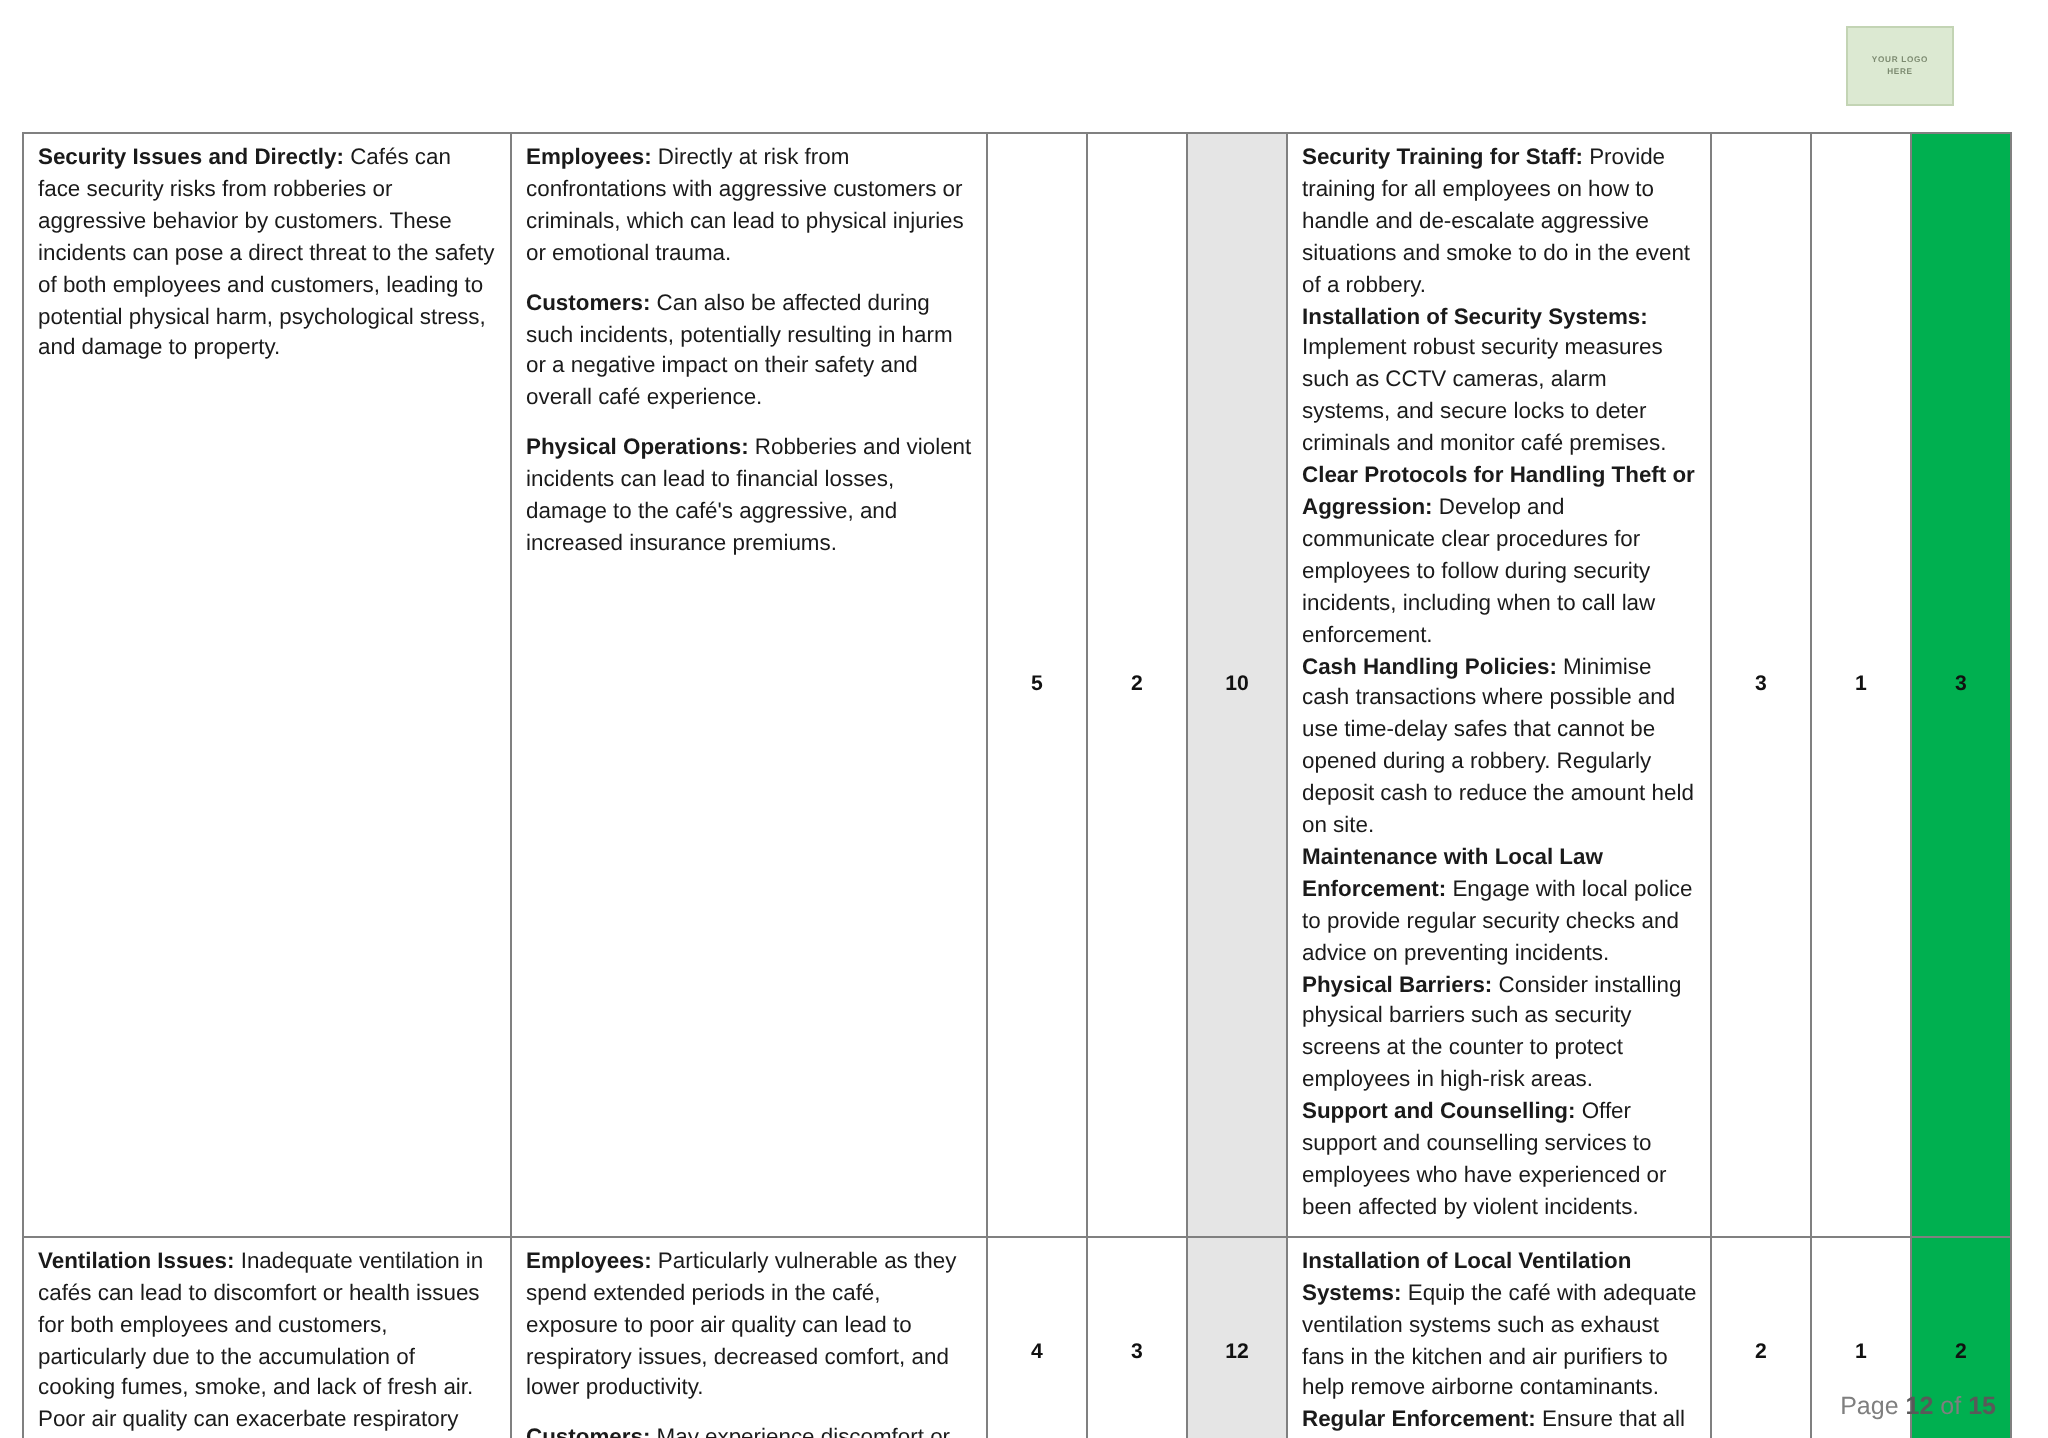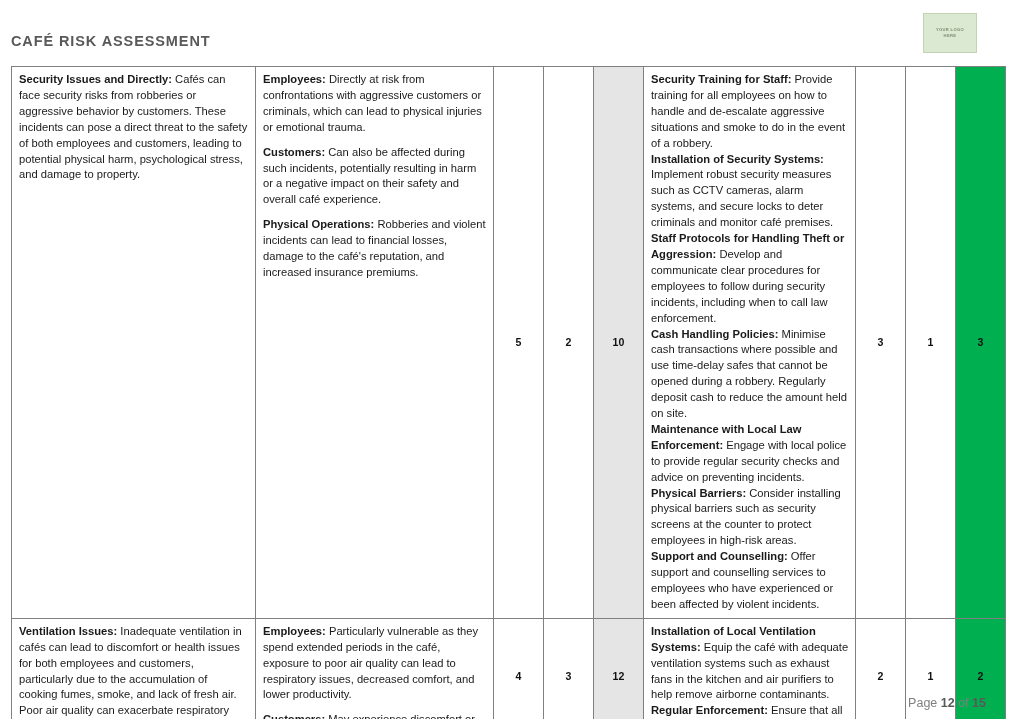--- a/index.html
+++ b/index.html
@@ -86,35 +86,34 @@
 
   .para { margin: 0 0 9px 0; }
   .para:last-child { margin-bottom: 0; }
   .para.tight { margin-bottom: 0; }
   .lead { font-weight: bold; }
 
   
   .page-footer {
     position: absolute;
     left: 0;
-    right: 12px;
+    right: 0;
     bottom: 9px;
     text-align: right;
     padding-right: 26px;
     font-size: 12.5px;
     color: #7f7f7f;
     font-family: "Liberation Sans", sans-serif;
   }
   .page-footer b { color: #595959; }
 </style>
 </head>
 <body>
 
 <div class="page-header">
-  <div class="doc-title">CAFÉ RISK ASSESSMENT</div>
   <div class="logo-box">
     <span class="logo-line">YOUR LOGO</span>
     <span class="logo-line">HERE</span>
   </div>
 </div>
 
 <table class="risk-table">
   <colgroup>
     <col class="col-hazard">
       <col class="col-affected">
@@ -128,29 +127,29 @@
   </colgroup>
   <tbody>
 
     <tr>
       <td>
         <p class="para"><span class="lead">Security Issues and Directly:</span><span> Cafés can face security risks from robberies or aggressive behavior by customers. These incidents can pose a direct threat to the safety of both employees and customers, leading to potential physical harm, psychological stress, and damage to property.</span></p>
       </td>
       <td>
         <p class="para"><span class="lead">Employees:</span><span> Directly at risk from confrontations with aggressive customers or criminals, which can lead to physical injuries or emotional trauma.</span></p>
         <p class="para"><span class="lead">Customers:</span><span> Can also be affected during such incidents, potentially resulting in harm or a negative impact on their safety and overall café experience.</span></p>
-        <p class="para"><span class="lead">Physical Operations:</span><span> Robberies and violent incidents can lead to financial losses, damage to the café's reputation, and increased insurance premiums.</span></p>
+        <p class="para"><span class="lead">Physical Operations:</span><span> Robberies and violent incidents can lead to financial losses, damage to the café's aggressive, and increased insurance premiums.</span></p>
       </td>
       <td class="score">5</td>
       <td class="score">2</td>
       <td class="score amber">10</td>
       <td>
         <p class="para tight"><span class="lead">Security Training for Staff:</span><span> Provide training for all employees on how to handle and de-escalate aggressive situations and smoke to do in the event of a robbery.</span></p>
         <p class="para tight"><span class="lead">Installation of Security Systems:</span><span> Implement robust security measures such as CCTV cameras, alarm systems, and secure locks to deter criminals and monitor café premises.</span></p>
-        <p class="para tight"><span class="lead">Staff Protocols for Handling Theft or Aggression:</span><span> Develop and communicate clear procedures for employees to follow during security incidents, including when to call law enforcement.</span></p>
+        <p class="para tight"><span class="lead">Clear Protocols for Handling Theft or Aggression:</span><span> Develop and communicate clear procedures for employees to follow during security incidents, including when to call law enforcement.</span></p>
         <p class="para tight"><span class="lead">Cash Handling Policies:</span><span> Minimise cash transactions where possible and use time-delay safes that cannot be opened during a robbery. Regularly deposit cash to reduce the amount held on site.</span></p>
         <p class="para tight"><span class="lead">Maintenance with Local Law Enforcement:</span><span> Engage with local police to provide regular security checks and advice on preventing incidents.</span></p>
         <p class="para tight"><span class="lead">Physical Barriers:</span><span> Consider installing physical barriers such as security screens at the counter to protect employees in high-risk areas.</span></p>
         <p class="para tight"><span class="lead">Support and Counselling:</span><span> Offer support and counselling services to employees who have experienced or been affected by violent incidents.</span></p>
       </td>
       <td class="score">3</td>
       <td class="score">1</td>
       <td class="score green">3</td>
     </tr>
 

